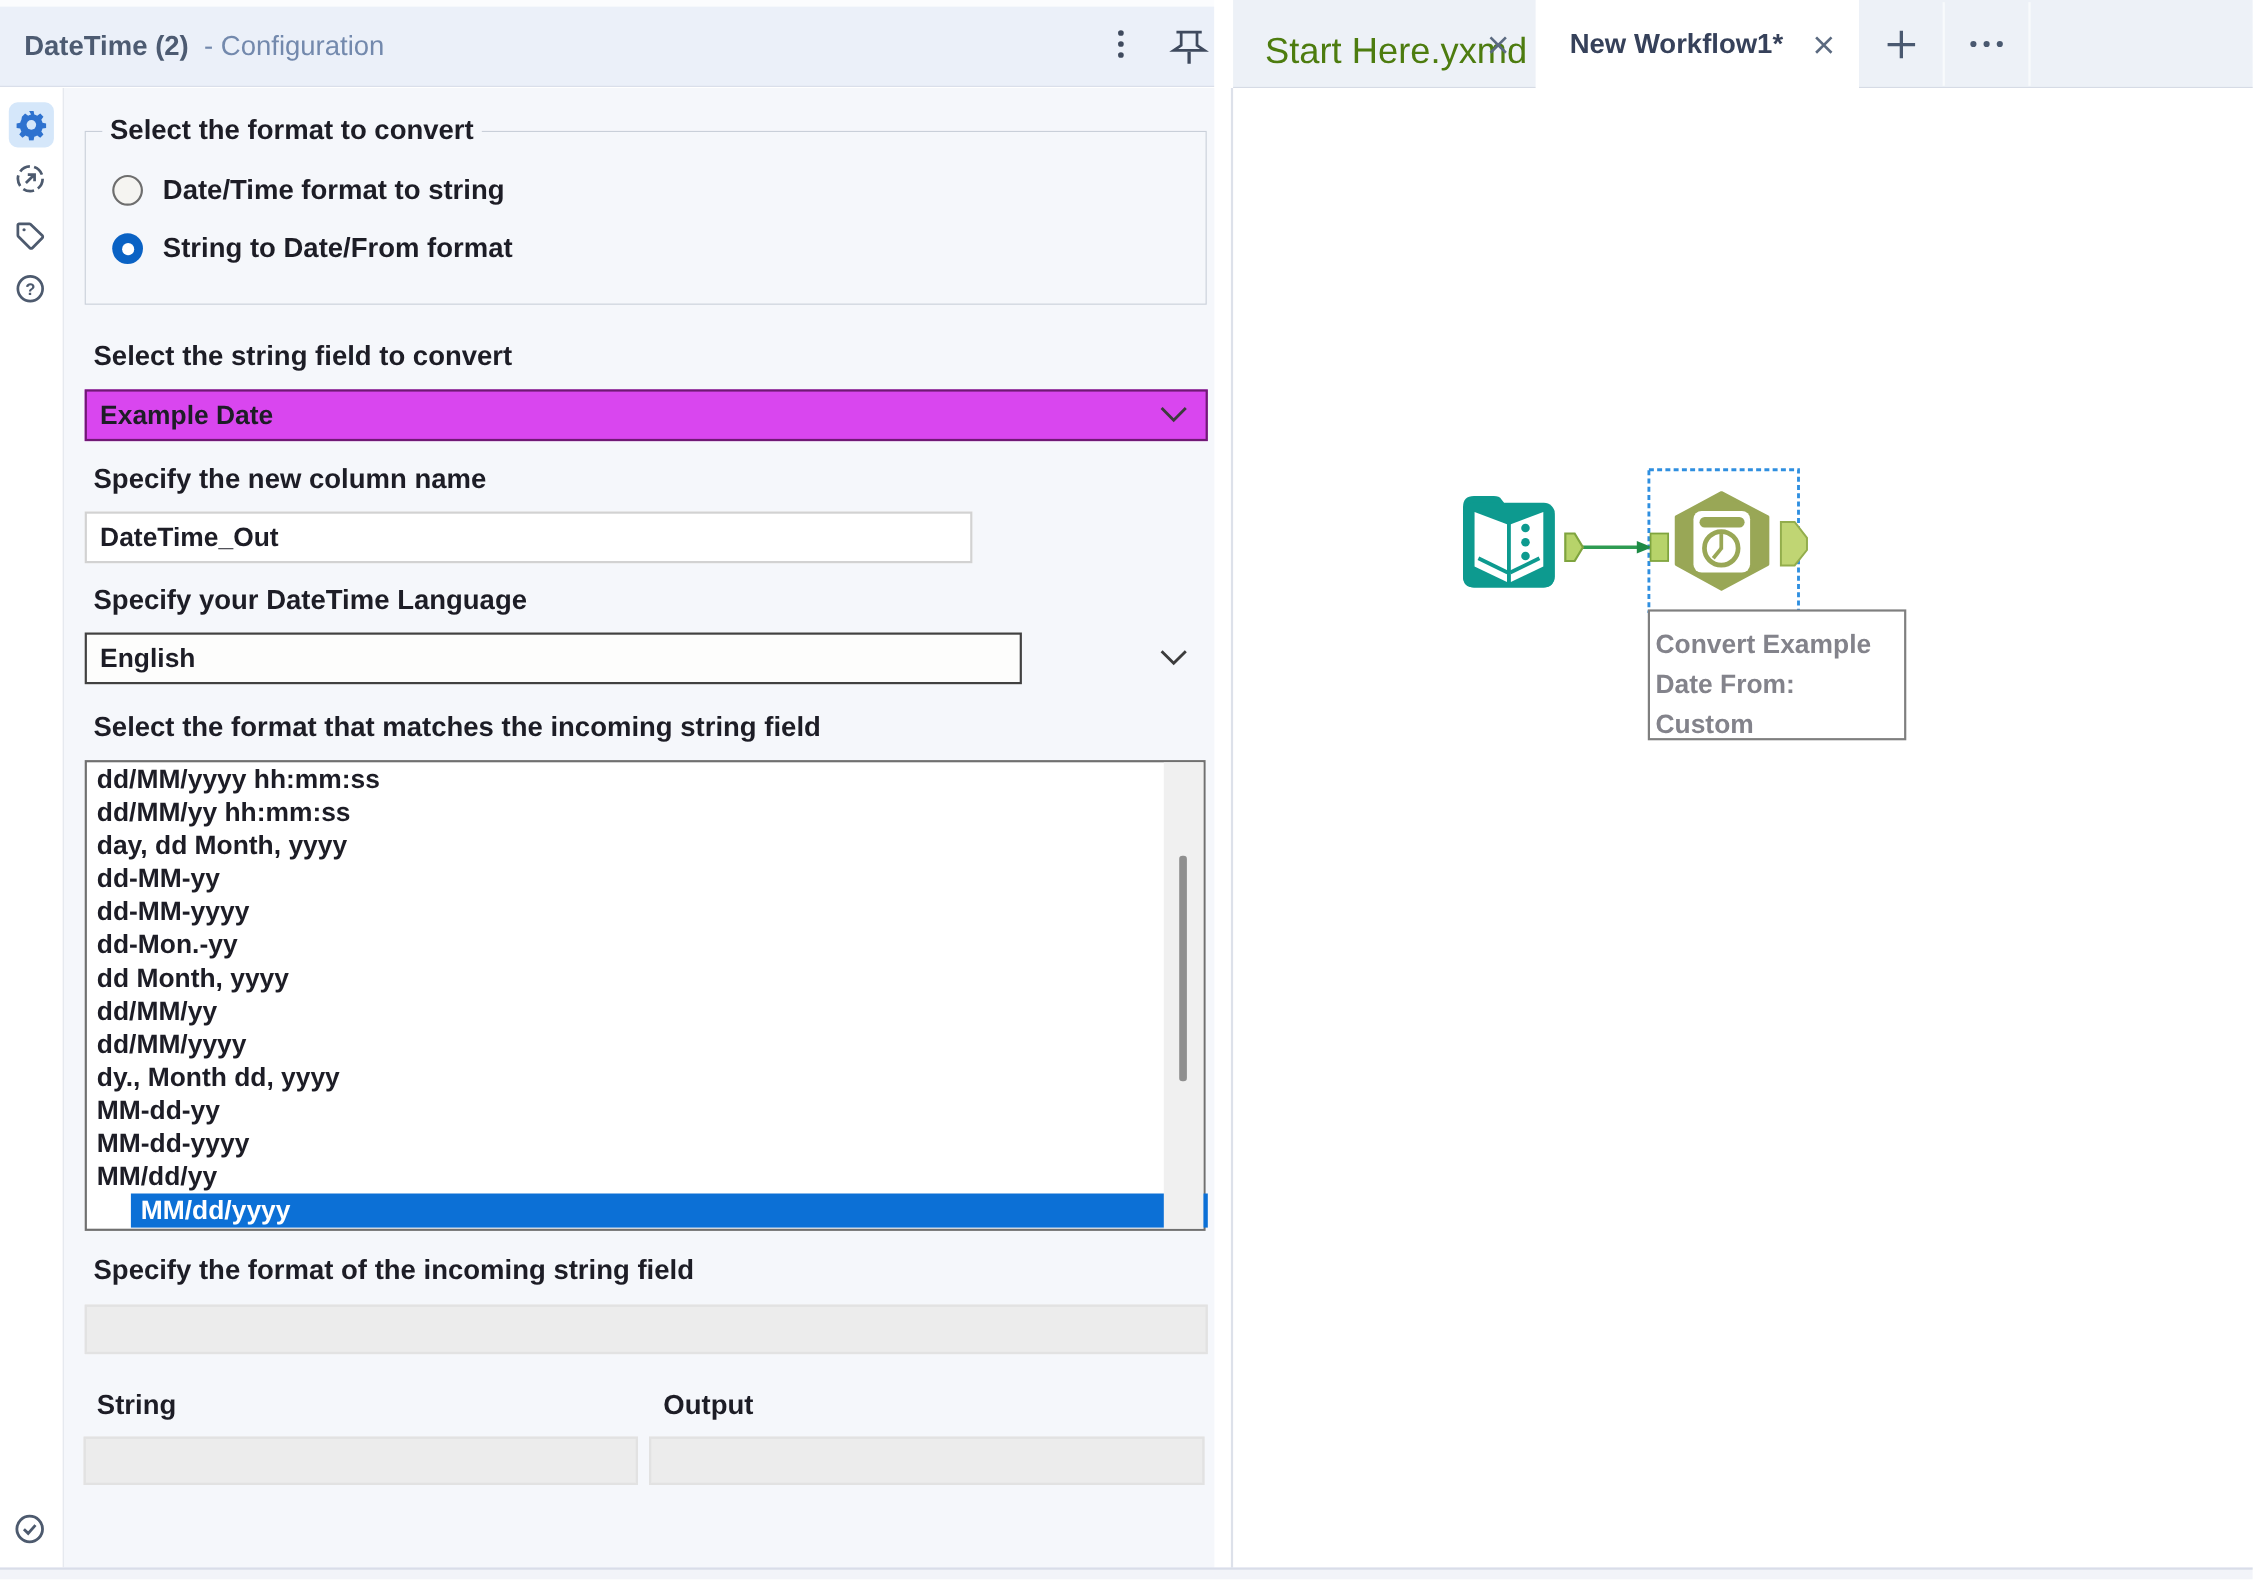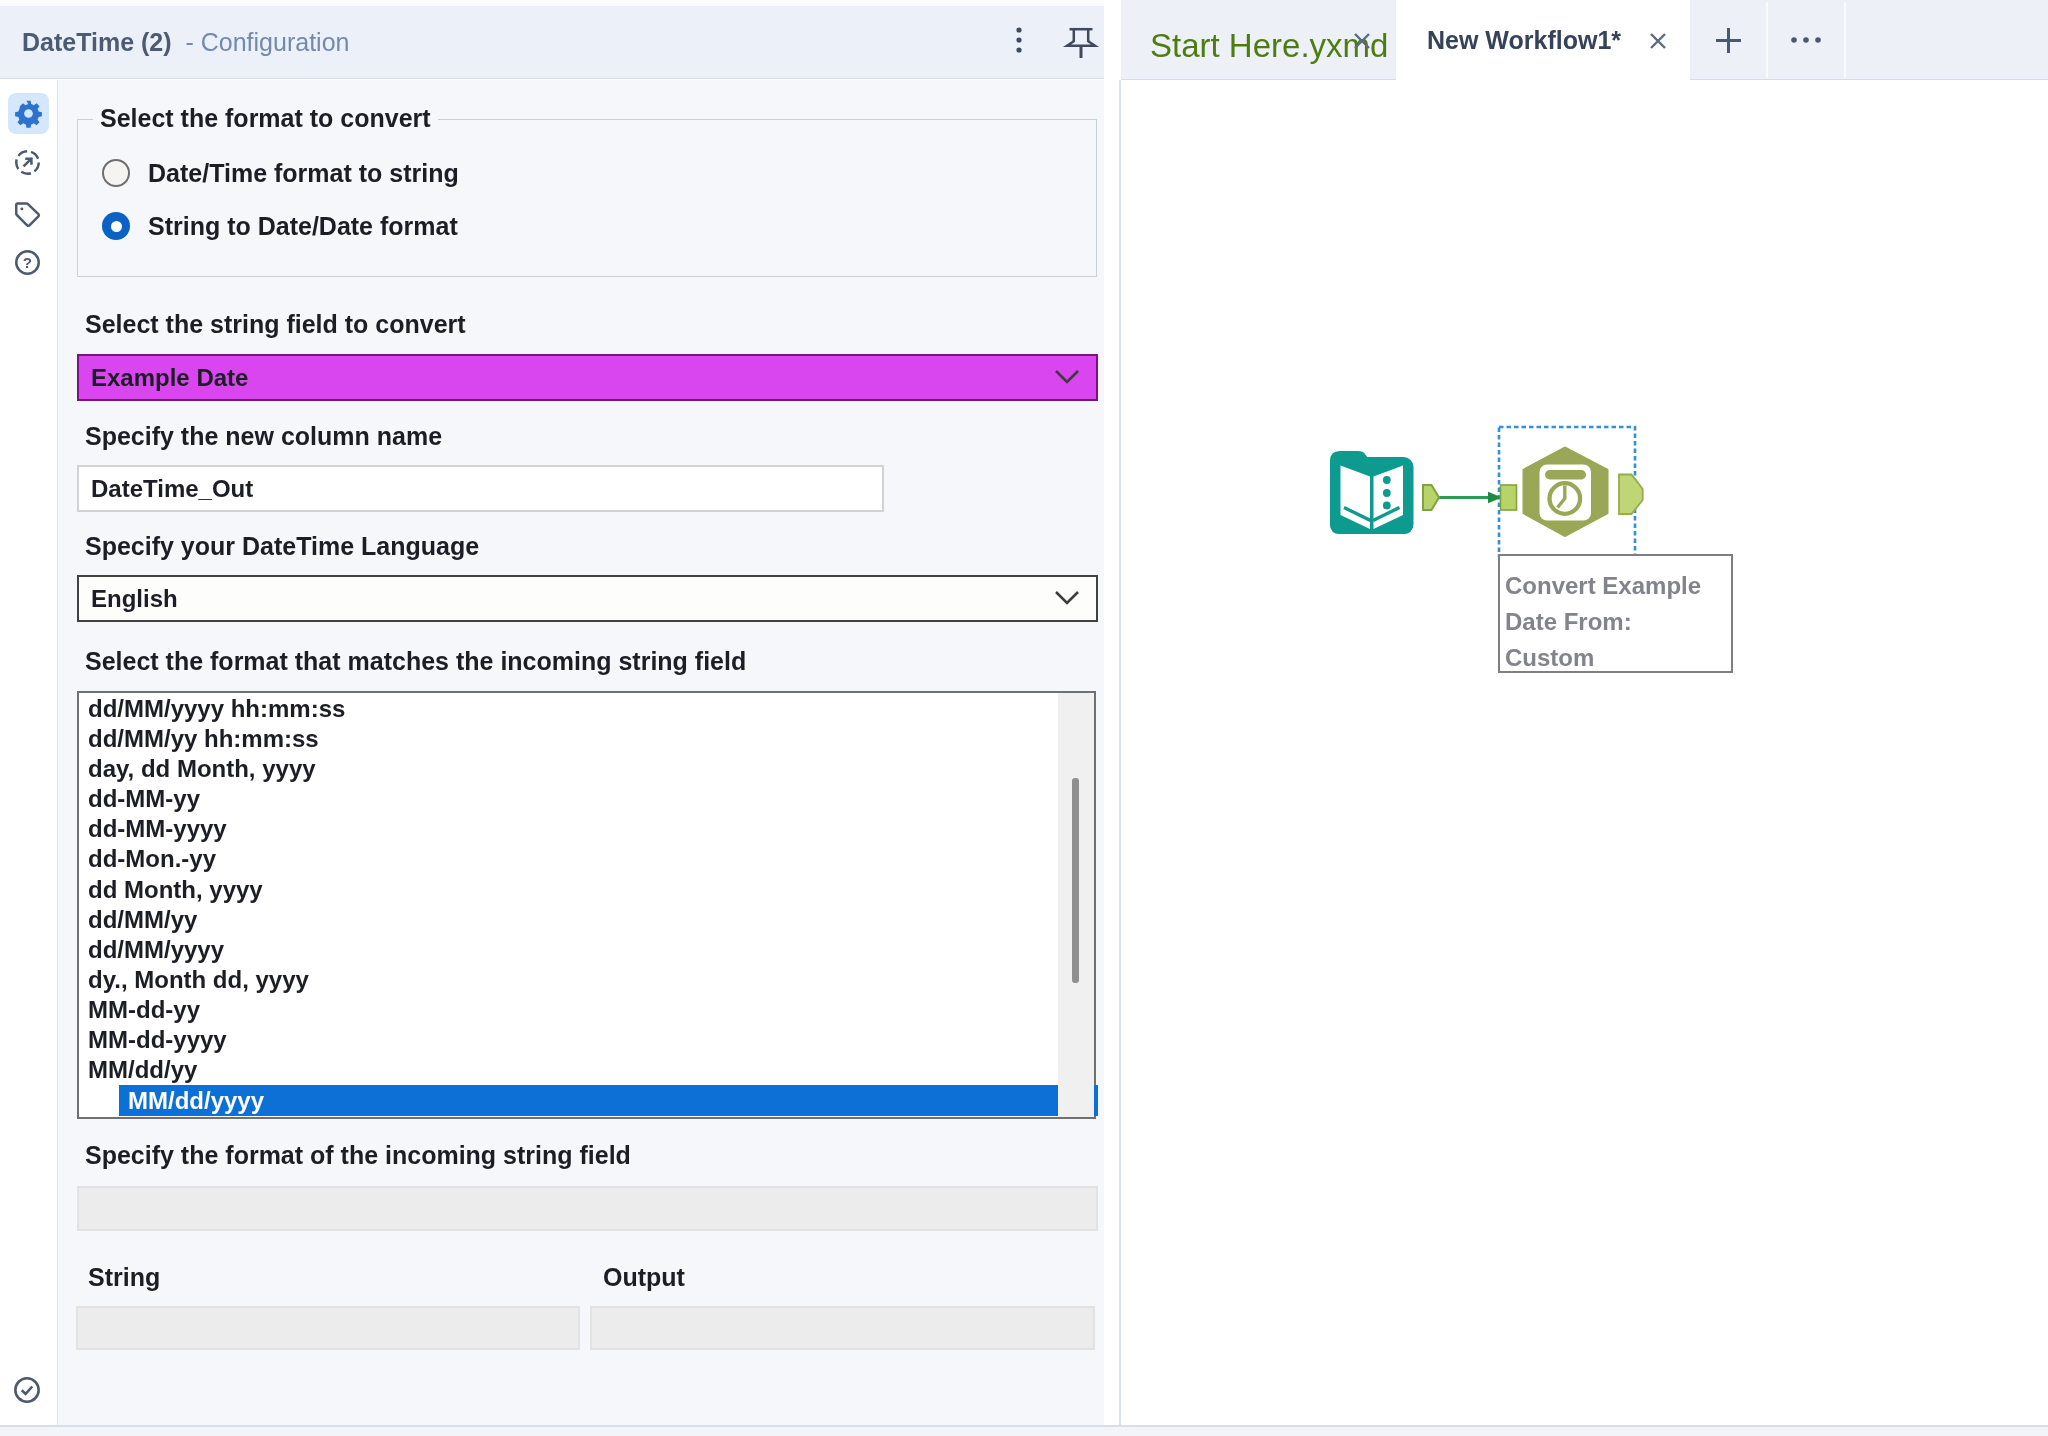--- a/index.html
+++ b/index.html
@@ -63,33 +63,33 @@
   <circle cx="12" cy="12" r="10" fill="none" stroke="#4d5a6e" stroke-width="2.2"></circle>
   <path d="M7.5 12.2 L10.8 15.4 L16.5 9" fill="none" stroke="#4d5a6e" stroke-width="2.2"></path>
 </svg>
 
 <div class="abs" style="left:77px;top:119px;width:1020px;height:158px;border:1px solid #c9cfd9;"></div>
 <div class="lbl" style="left:93px;top:104px;background:#f5f7fb;padding:0 7px;">Select the format to convert</div>
 <div class="abs" style="left:102px;top:159px;width:28px;height:28px;border:2.5px solid #6e6e6e;border-radius:50%;background:#f5f4f1;"></div>
 <div class="lbl" style="left:148px;top:159px;">Date/Time format to string</div>
 <div class="abs" style="left:102px;top:212px;width:28px;height:28px;border-radius:50%;background:#0a62c4;"></div>
 <div class="abs" style="left:110.5px;top:220.5px;width:11px;height:11px;border-radius:50%;background:#ffffff;"></div>
-<div class="lbl" style="left:148px;top:212px;">String to Date/Date format</div>
+<div class="lbl" style="left:148px;top:212px;">String to Date/From format</div>
 
 <div class="lbl" style="left:85px;top:310px;">Select the string field to convert</div>
 <div class="abs val" style="left:77px;top:354px;width:1021px;height:47px;background:#d946ef;border:2px solid #701a75;line-height:43px;padding-left:12px;">Example Date</div>
 <svg class="abs" style="left:1052px;top:368px;" width="30" height="18" viewBox="0 0 30 18">
     <path d="M4 3 L15 14 L26 3" fill="none" stroke="#3c3c3c" stroke-width="2.6"></path>
   </svg>
 
 <div class="lbl" style="left:85px;top:422px;">Specify the new column name</div>
 <div class="abs val" style="left:77px;top:465px;width:807px;height:47px;background:#ffffff;border:2px solid #d2d2d2;line-height:43px;padding-left:12px;">DateTime_Out</div>
 
 <div class="lbl" style="left:85px;top:532px;">Specify your DateTime Language</div>
-<div class="abs val" style="left:77px;top:575px;width:1021px;height:47px;background:#fdfdfc;border:2px solid #414141;line-height:43px;padding-left:12px;">English</div>
+<div class="abs val" style="left:77px;top:575px;width:852px;height:47px;background:#fdfdfc;border:2px solid #414141;line-height:43px;padding-left:12px;">English</div>
 <svg class="abs" style="left:1052px;top:589px;" width="30" height="18" viewBox="0 0 30 18">
     <path d="M4 3 L15 14 L26 3" fill="none" stroke="#3c3c3c" stroke-width="2.6"></path>
   </svg>
 
 <div class="lbl" style="left:85px;top:647px;">Select the format that matches the incoming string field</div>
 
 <div class="abs" style="left:77px;top:691px;width:1019px;height:428px;background:#ffffff;border:2px solid #707070;"></div>
 <div class="abs val" style="left:88px;top:694px;line-height:30.1px;">
 dd/MM/yyyy hh:mm:ss<br>dd/MM/yy hh:mm:ss<br>day, dd Month, yyyy<br>dd-MM-yy<br>dd-MM-yyyy<br>dd-Mon.-yy<br>dd Month, yyyy<br>dd/MM/yy<br>dd/MM/yyyy<br>dy., Month dd, yyyy<br>MM-dd-yy<br>MM-dd-yyyy<br>MM/dd/yy
 </div>

